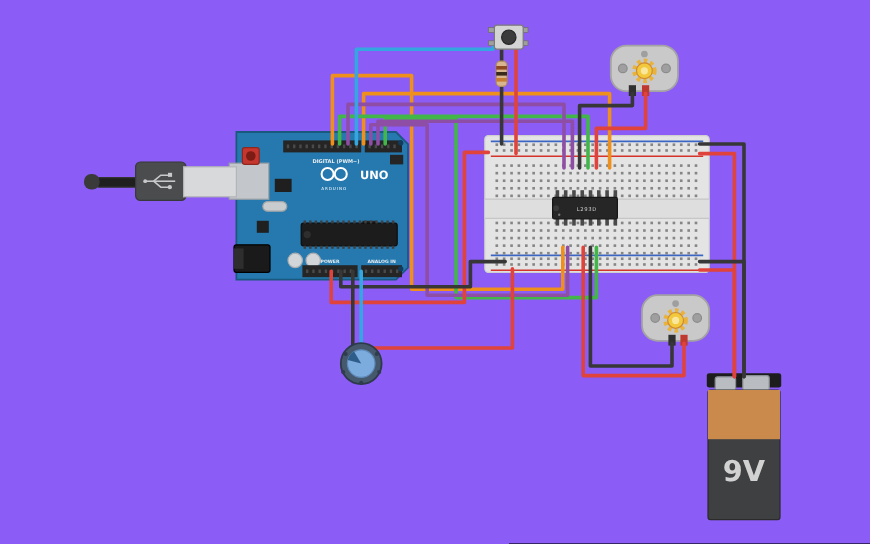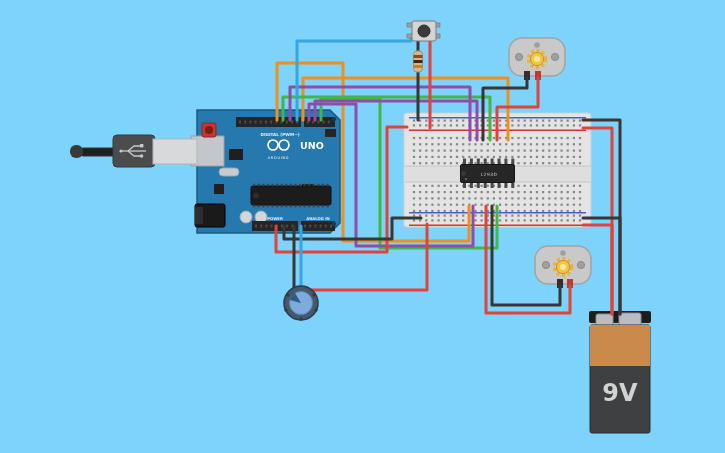--- a/index.html
+++ b/index.html
@@ -1,16 +1,16 @@
 <!DOCTYPE html>
 <html><head>
 <meta charset="utf-8">
 <style>
   html,body{margin:0;padding:0;background:#000;}
-  #stage{position:relative;width:725px;height:453px;background:#7dd3fc;overflow:hidden;
+  #stage{position:relative;width:725px;height:453px;background:#8b5cf6;overflow:hidden;
          font-family:"DejaVu Sans", sans-serif;text-align:right;}
   svg{position:absolute;left:0;top:0;}
   text{user-select:none;}
 </style>
 </head>
 <body>
 
 <div id="stage">
 <svg width="725" height="453" viewBox="0 0 725 453">
 

